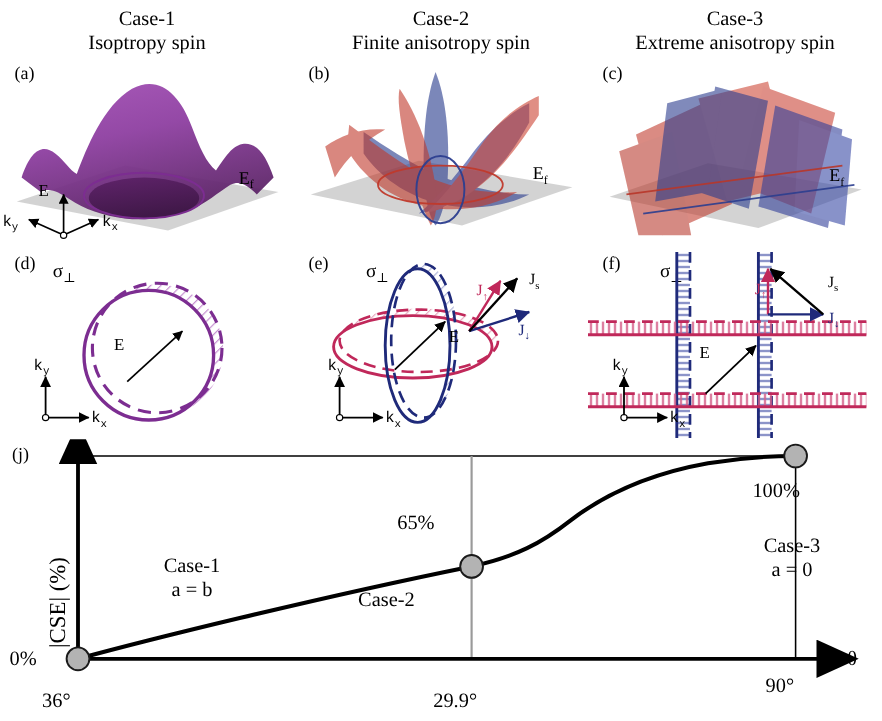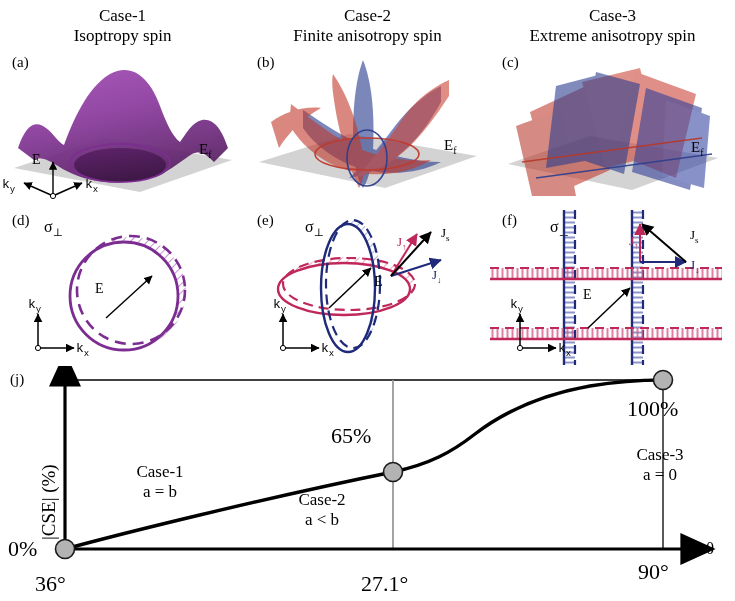--- a/index.html
+++ b/index.html
@@ -91,21 +91,21 @@
   .chart-wrap svg { display: block; }
   .chart-txt {
     position: absolute;
     font-size: 17px;
     line-height: 20px;
     white-space: nowrap;
     text-align: center;
   }
   .tick-txt {
     position: absolute;
-    font-size: 22px;
+    font-size: 17px;
     line-height: 18px;
     white-space: nowrap;
   }
   .ylabel {
     position: absolute;
     font-size: 19px;
     white-space: nowrap;
     transform-origin: 0 0;
     transform: rotate(-90deg);
   }
@@ -481,31 +481,30 @@
 
   <div class="ylabel" style="left:38px; top:540px;">|CSE| (%)</div>
 
   <div class="theta-lbl" style="left:706px; top:539px;">θ</div>
 
   <div class="tick-txt" style="left:8px; top:540px;">0%</div>
   <div class="tick-txt" style="left:331px; top:427px;">65%</div>
   <div class="tick-txt" style="left:627px; top:400px;">100%</div>
 
   <div class="tick-txt" style="left:35px; top:575px;">36°</div>
-  <div class="tick-txt" style="left:361px; top:575px;">27.1°</div>
+  <div class="tick-txt" style="left:361px; top:575px;">29.9°</div>
   <div class="tick-txt" style="left:638px; top:563px;">90°</div>
 
   <div class="chart-txt" style="left:100px; top:462px; width:120px;">
     <div>Case-1</div>
     <div>a = b</div>
   </div>
 
   <div class="chart-txt" style="left:262px; top:490px; width:120px;">
     <div>Case-2</div>
-    <div>a &lt; b</div>
   </div>
 
   <div class="chart-txt" style="left:600px; top:445px; width:120px;">
     <div>Case-3</div>
     <div>a = 0</div>
   </div>
 
 </div>
 
 </body></html>

